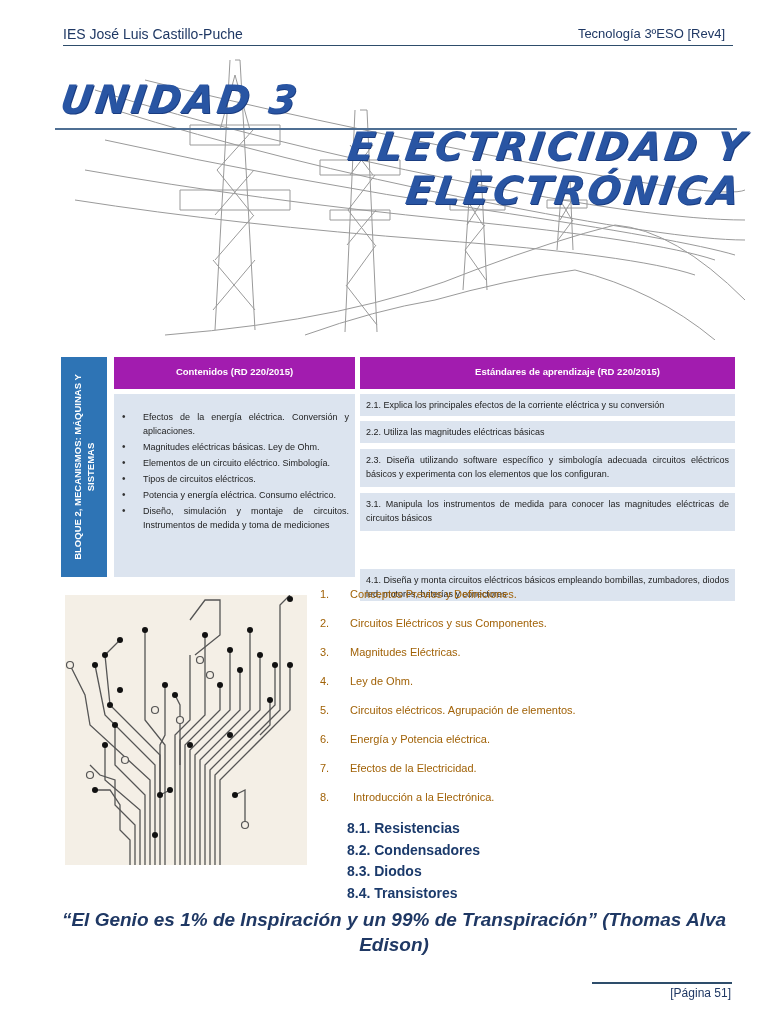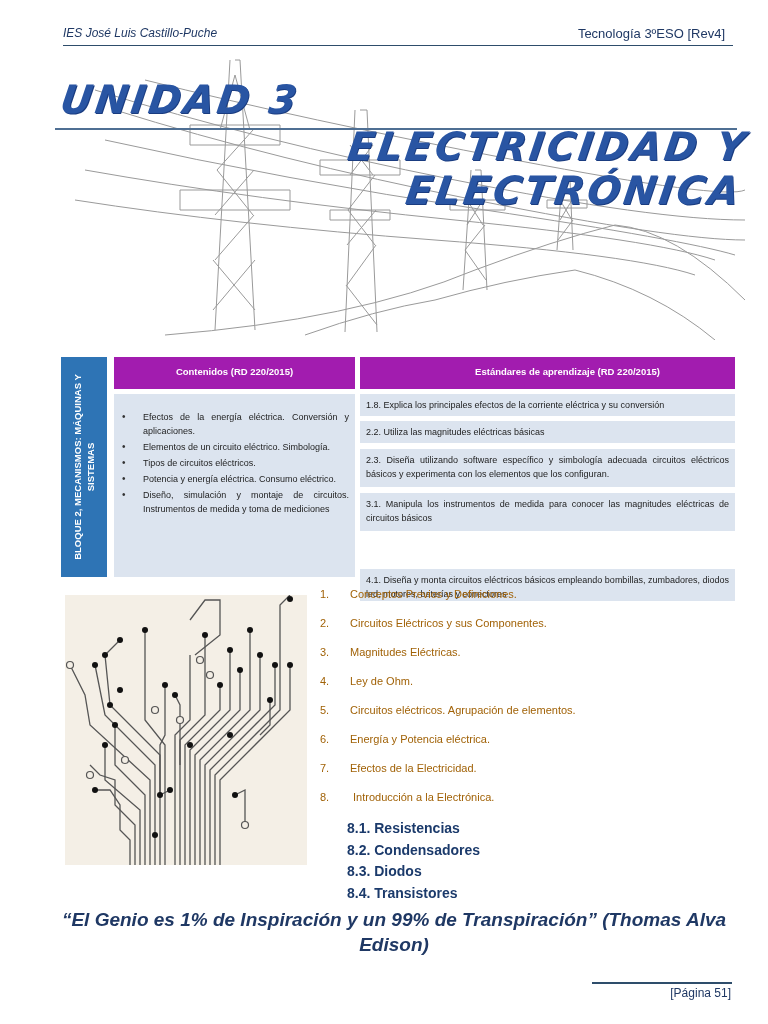--- a/index.html
+++ b/index.html
@@ -1,20 +1,20 @@
 <!DOCTYPE html>
 <html><head>
 <meta charset="utf-8">
 <style>
   * { box-sizing: border-box; margin: 0; padding: 0; }
   html, body { width: 768px; height: 1024px; background: #ffffff; overflow: hidden; }
   body { position: relative; font-family: "Liberation Sans", "DejaVu Sans", sans-serif; color: #1f3864; }
 
   .page-header { position: absolute; left: 63px; top: 24px; width: 670px; height: 22px; border-bottom: 1.5px solid #2e4d6b; }
-  .page-header .left { position: absolute; left: 0; top: 2px; font-size: 12px; color: #1f3864; font-style: italic; }
+  .page-header .left { position: absolute; left: 0; top: 2px; font-size: 14px; color: #1f3864; }
   .page-header .right { position: absolute; right: 8px; top: 2px; font-size: 13px; color: #1f3864; }
 
   .hero { position: absolute; left: 55px; top: 50px; width: 690px; height: 290px; }
   .hero svg.towers { position: absolute; left: 0; top: 0; }
   .unit-title { position: absolute; left: 6px; top: 27px; font-family: "DejaVu Sans", sans-serif; font-weight: 900; font-style: italic; font-size: 39px; letter-spacing: 3px; color: #2955a3; transform: skewX(-8deg); text-shadow: 1px 1px 0 #1a3c80; }
   .title-rule { position: absolute; left: 0; top: 78px; width: 682px; height: 2px; background: #4f6f93; }
   .main-title { position: absolute; right: 0; top: 75px; text-align: right; font-family: "DejaVu Sans", sans-serif; font-weight: 900; font-style: italic; font-size: 39px; line-height: 44px; letter-spacing: 3px; color: #2955a3; transform: skewX(-8deg); text-shadow: 1px 1px 0 #1a3c80; }
 
   .curric { position: absolute; left: 61px; top: 357px; width: 674px; height: 220px; }
   .bloque { position: absolute; left: 0; top: 0; width: 46px; height: 220px; background: #2e74b5; }
@@ -88,28 +88,29 @@
 <div class="curric">
   <div class="bloque">
     <span>BLOQUE 2, MECANISMOS: MÁQUINAS Y SISTEMAS</span>
   </div>
   <div class="col-head c1">Contenidos (RD 220/2015)</div>
   <div class="col-head c2">Estándares de aprendizaje (RD 220/2015)</div>
 
   <div class="contents">
     <ul>
       <li>Efectos de la energía eléctrica. Conversión y aplicaciones.</li>
+      <li>Magnitudes eléctricas básicas. Ley de Ohm.</li>
       <li>Elementos de un circuito eléctrico. Simbología.</li>
       <li>Tipos de circuitos eléctricos.</li>
       <li>Potencia y energía eléctrica. Consumo eléctrico.</li>
       <li>Diseño, simulación y montaje de circuitos. Instrumentos de medida y toma de mediciones</li>
     </ul>
   </div>
 
-  <div class="std" style="top:37px;height:22px;">1.8. Explica los principales efectos de la corriente eléctrica y su conversión</div>
+  <div class="std" style="top:37px;height:22px;">2.1. Explica los principales efectos de la corriente eléctrica y su conversión</div>
   <div class="std" style="top:64px;height:22px;">2.2. Utiliza las magnitudes eléctricas básicas</div>
   <div class="std" style="top:92px;height:38px;">2.3. Diseña utilizando software específico y simbología adecuada circuitos eléctricos básicos y experimenta con los elementos que los configuran.</div>
   <div class="std" style="top:136px;height:38px;">3.1. Manipula los instrumentos de medida para conocer las magnitudes eléctricas de circuitos básicos</div>
   <div class="std" style="top:165px;height:32px;margin-top:47px;">4.1. Diseña y monta circuitos eléctricos básicos empleando bombillas, zumbadores, diodos led, motores, baterías y conectores</div>
 </div>
 
 <div class="circuit">
   <svg width="242" height="270" viewBox="0 0 242 270" fill="none" stroke="#555" stroke-width="1.3">
 
     <path d="M110 270 L110 140 L125 125 L125 60"></path>

